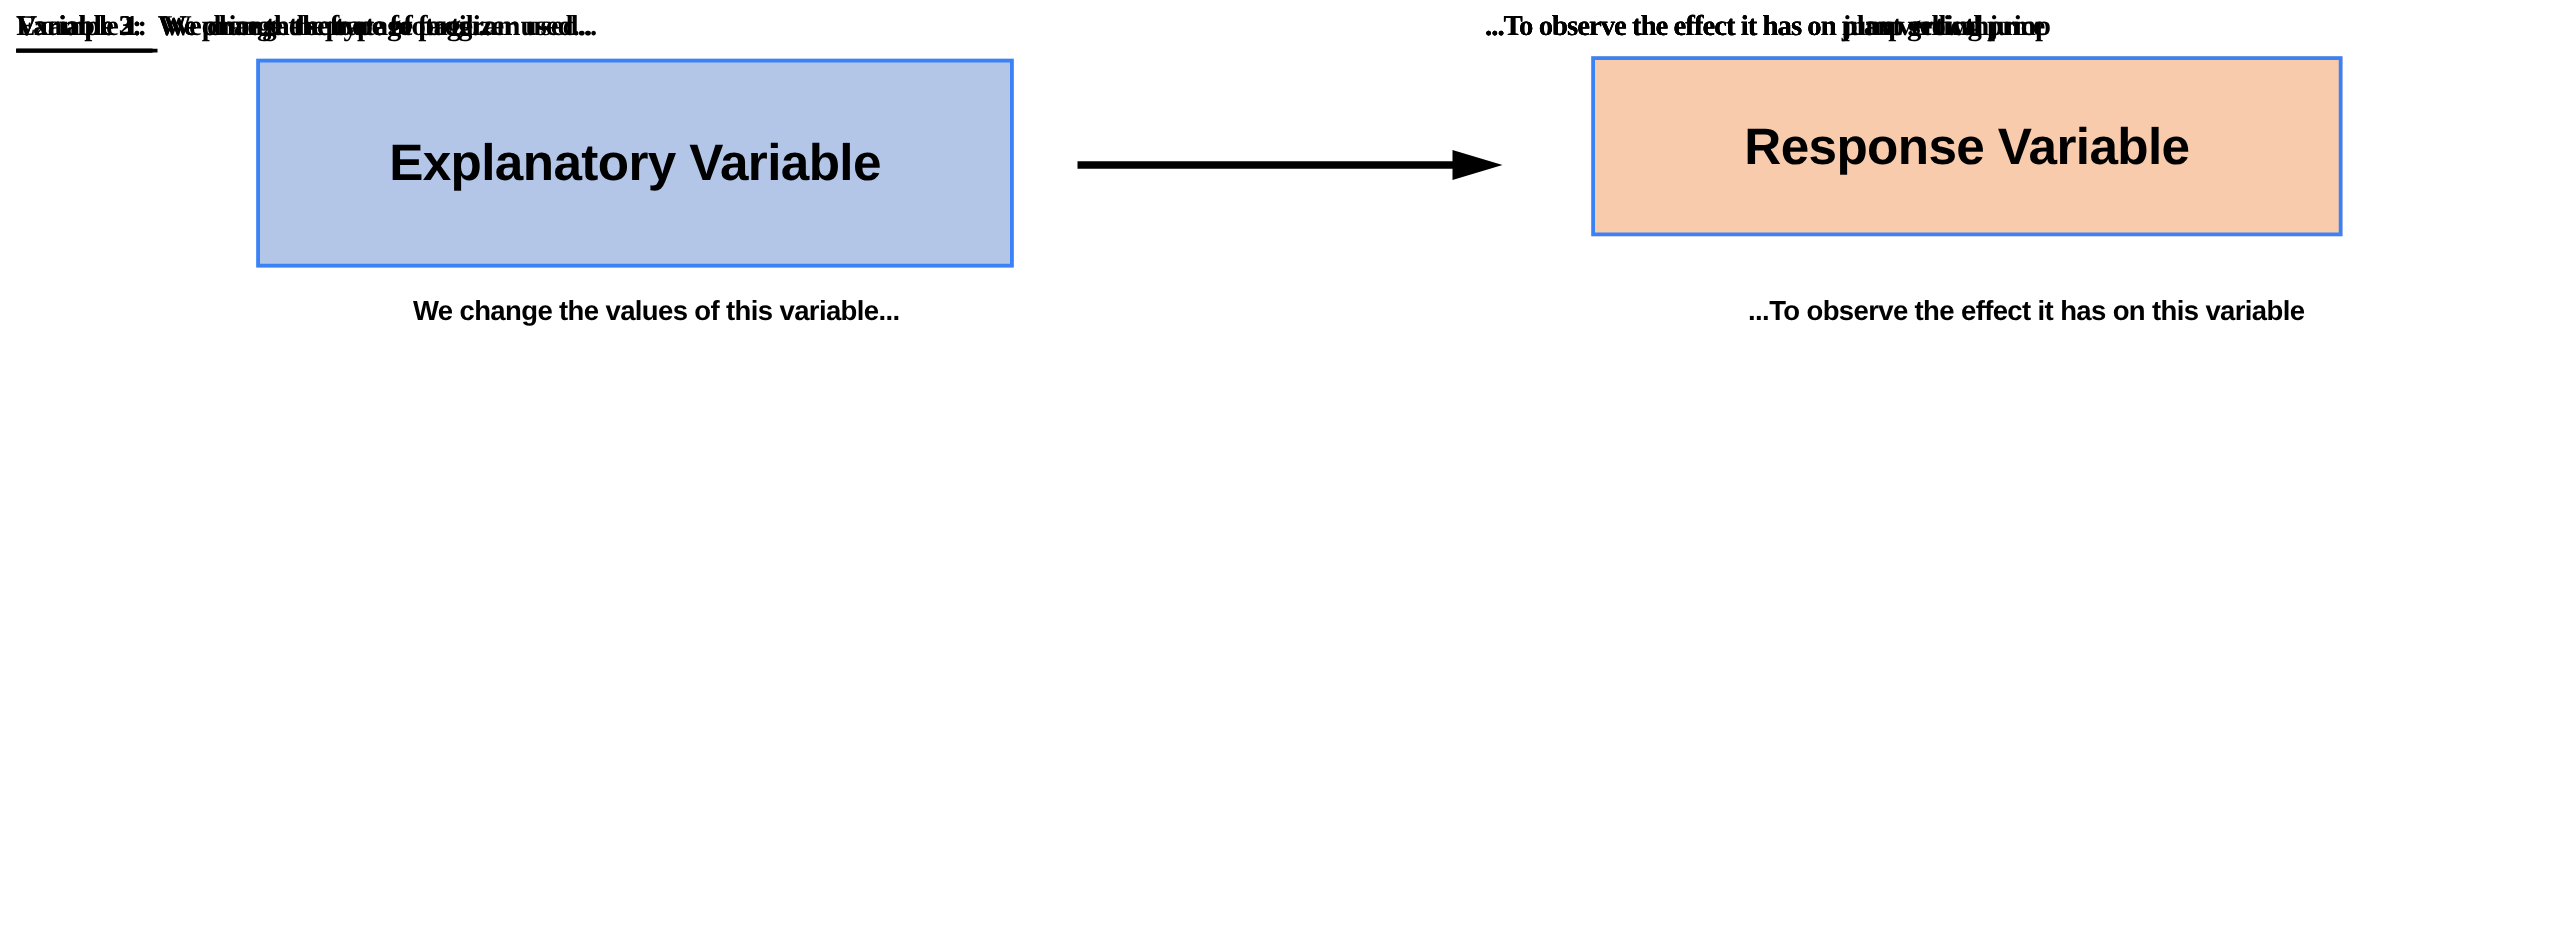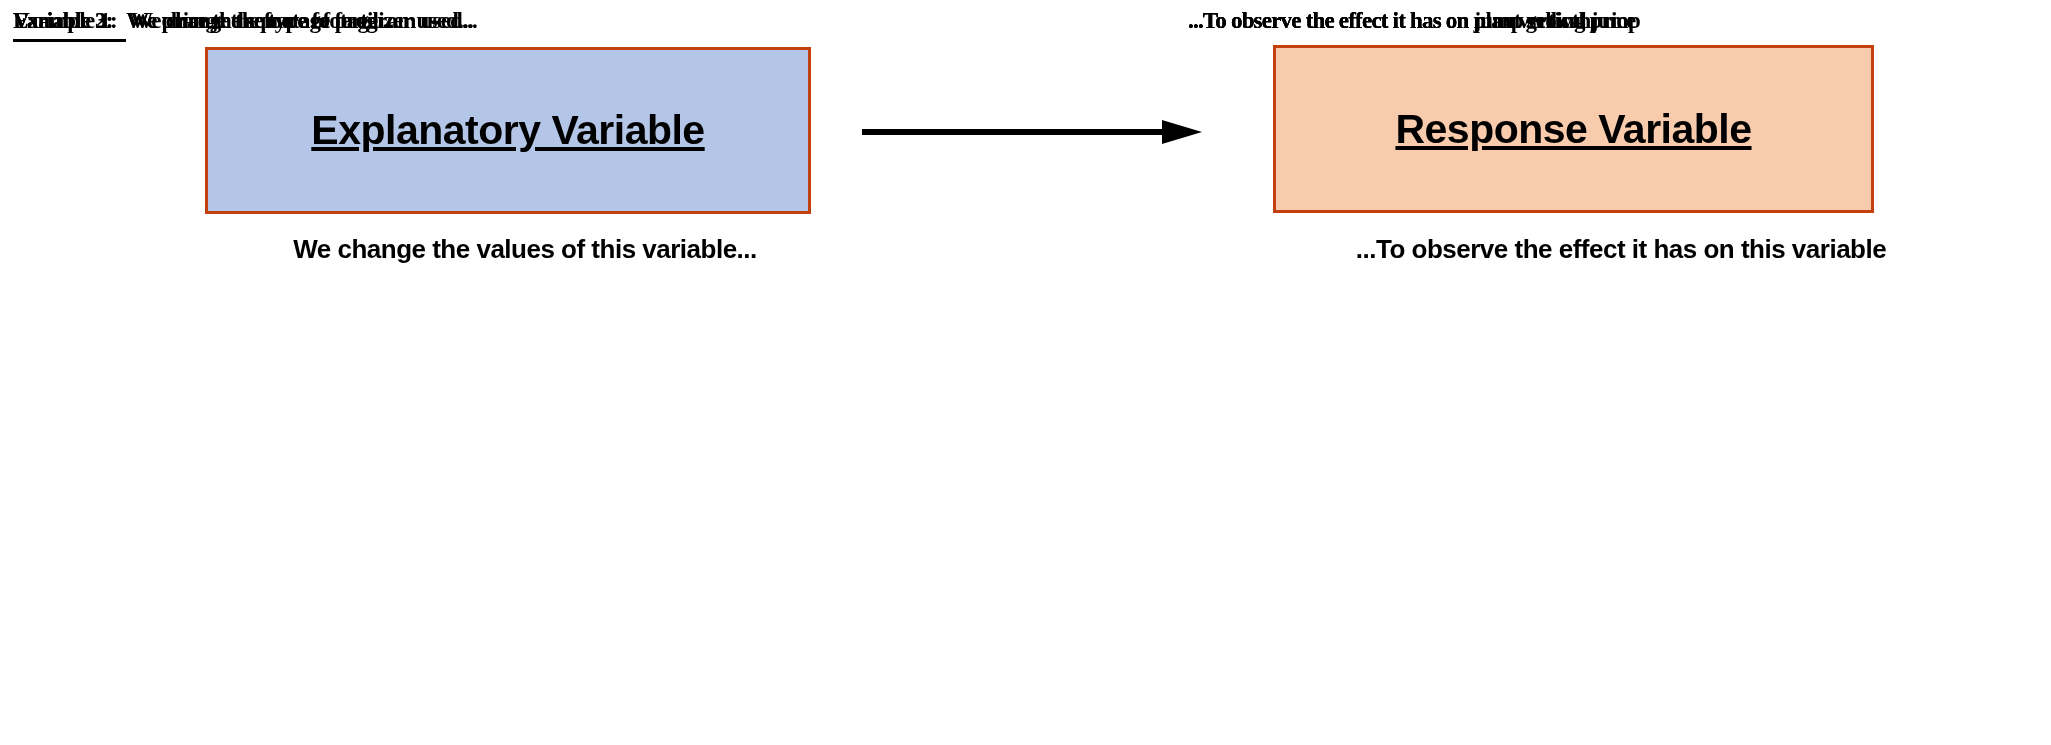--- a/index.html
+++ b/index.html
@@ -8,41 +8,40 @@
     width: 2051px;
     height: 745px;
     background: #ffffff;
     overflow: hidden;
     font-family: "Liberation Sans", sans-serif;
     font-weight: bold;
     color: #000000;
   }
   .var-box {
     position: absolute;
-    border: 3px solid #c2410c;
+    border: 3px solid #3b82f6;
     display: flex;
     align-items: center;
     justify-content: center;
     box-sizing: border-box;
-    text-decoration: underline;
   }
   .var-box .box-title {
     font-size: 41px;
     letter-spacing: -0.5px;
     white-space: nowrap;
   }
   #explanatory-box { left: 205px; top: 47px; width: 606px; height: 167px; }
-  #response-box    { left: 1273px; top: 45px; width: 601px; height: 168px; }
+  #response-box    { left: 1273px; top: 45px; width: 601px; height: 144px; }
   #arrow-wrap { position: absolute; left: 858px; top: 118px; width: 346px; height: 28px; }
   .caption {
     position: absolute;
     top: 228px;
     height: 42px;
     line-height: 42px;
-    font-size: 26px;
+    font-size: 22px;
     letter-spacing: -0.5px;
     text-align: center;
     white-space: nowrap;
   }
   #explanatory-caption { left: 180px; width: 690px; }
   #response-caption    { left: 1211px; width: 820px; }
   .example-row {
     position: absolute;
     height: 42px;
     line-height: 42px;

